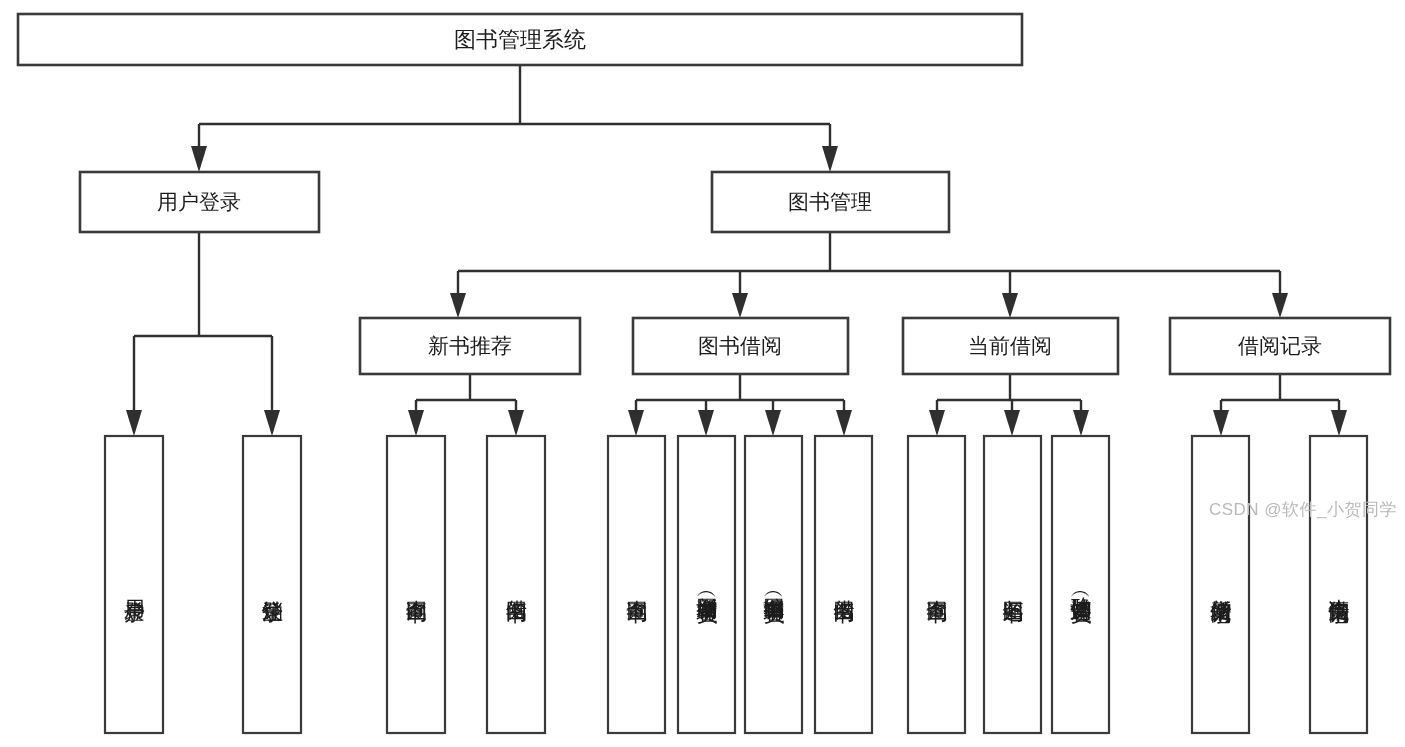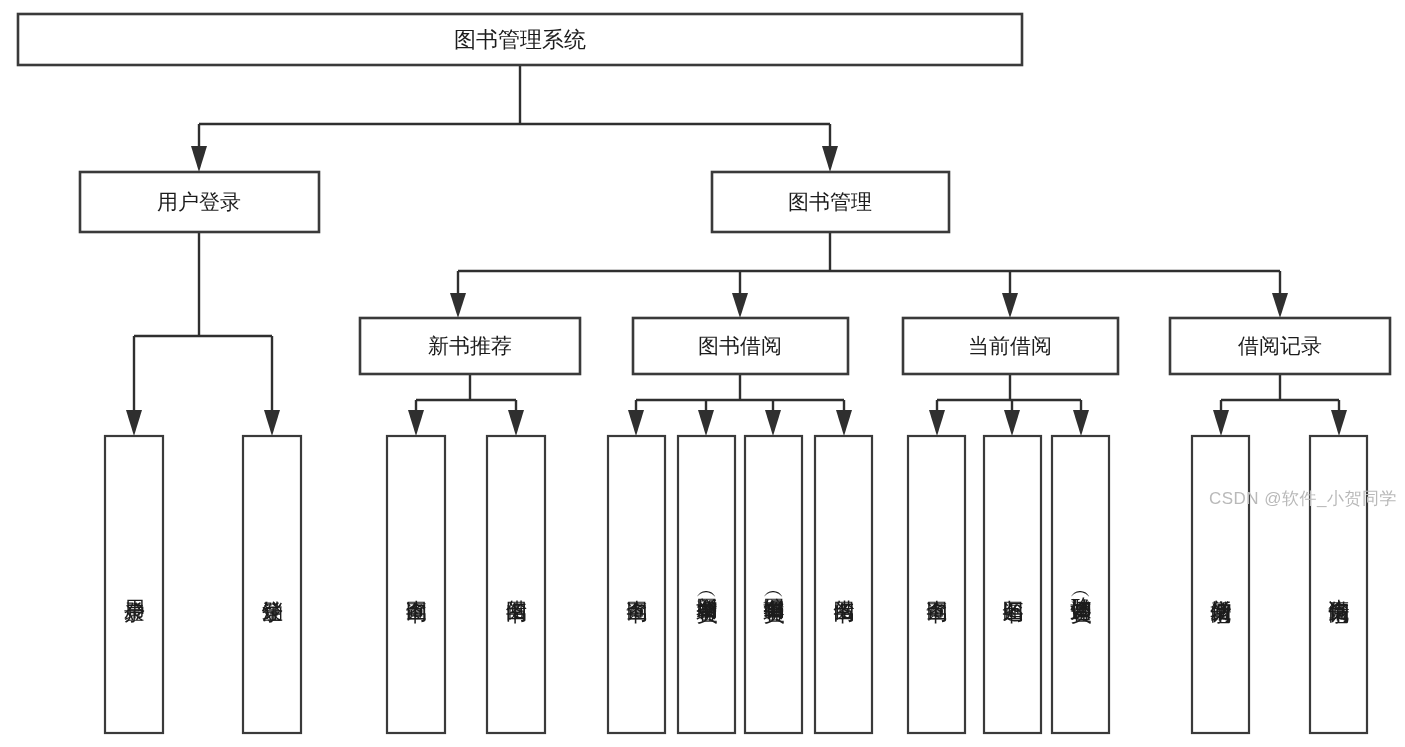--- a/index.html
+++ b/index.html
@@ -72,21 +72,21 @@
     letter-spacing: 1px;
     display: flex;
     align-items: center;
     justify-content: center;
     pointer-events: none;
     white-space: nowrap;
   }
   .watermark {
     position: absolute;
     right: 8px;
-    bottom: 16px;
+    bottom: 5px;
     font-family: "Liberation Sans", "DejaVu Sans", sans-serif;
     font-size: 17px;
     color: #b9b9b9;
     letter-spacing: 0.5px;
     user-select: none;
   }
 </style>
 </head>
 <body>
 

